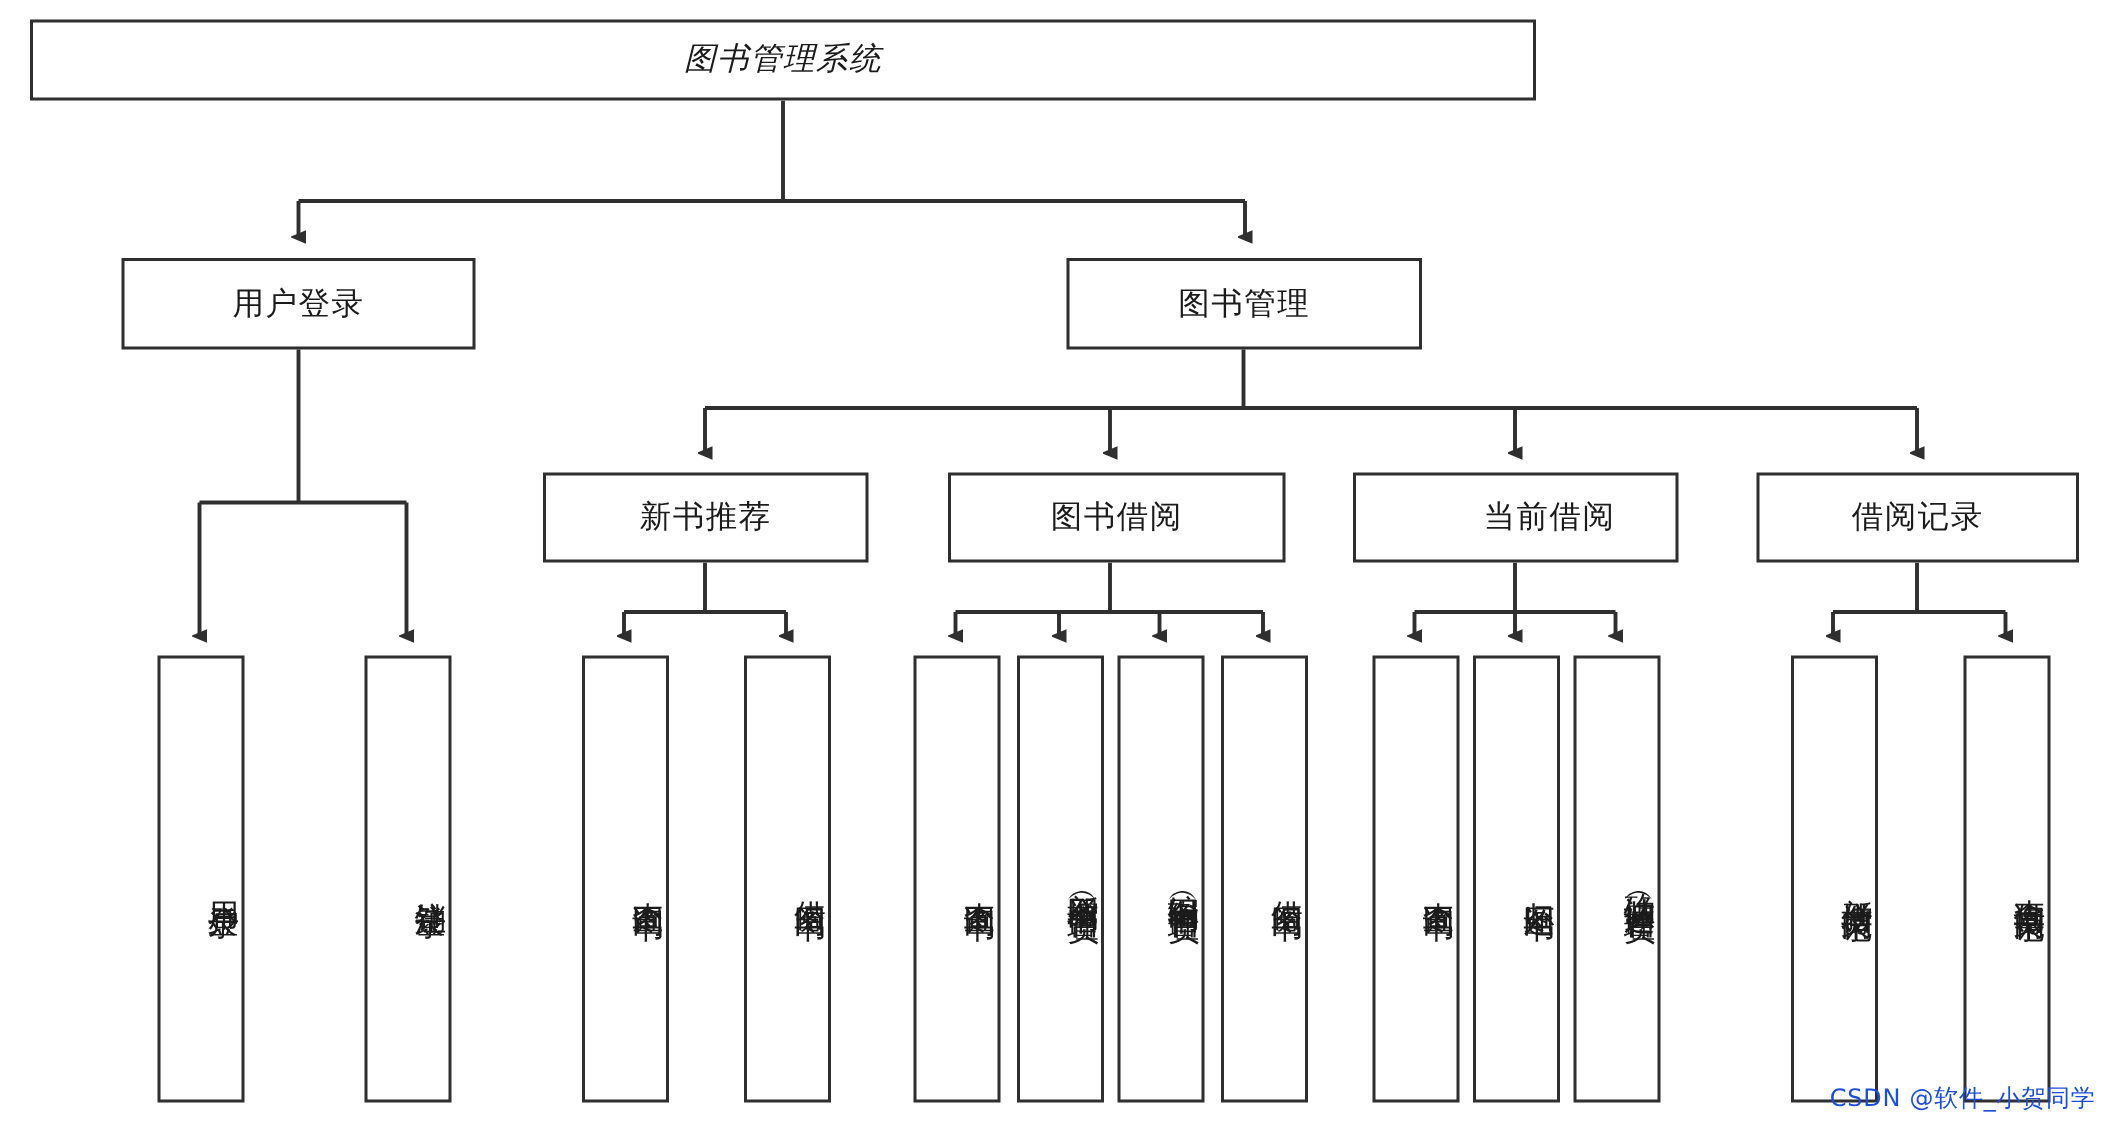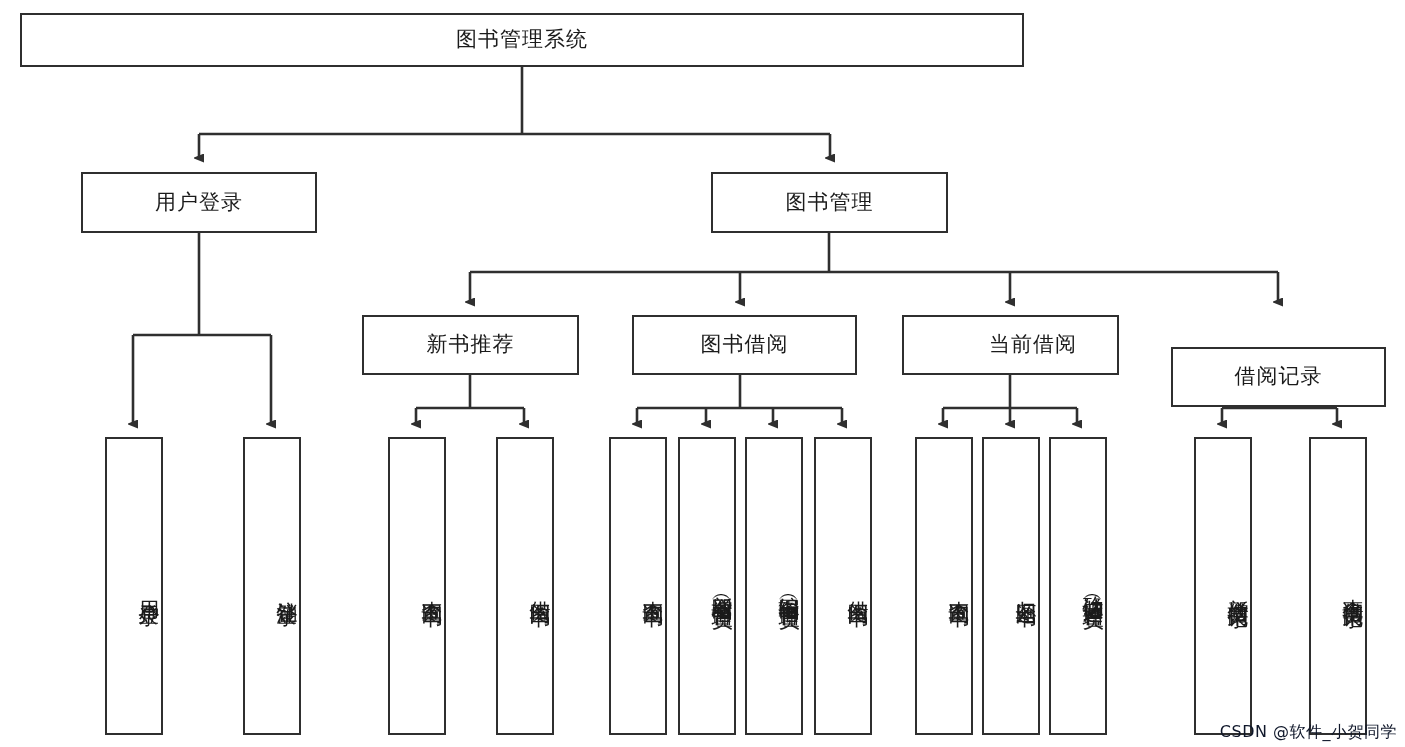--- a/index.html
+++ b/index.html
@@ -56,21 +56,21 @@
     writing-mode: vertical-rl;
     text-orientation: upright;
     white-space: nowrap;
     display: block;
   }
   .watermark {
     position: absolute;
     right: 8px;
     bottom: 4px;
     font-size: 16px;
-    color: #0f172a;
+    color: #1d4ed8;
     letter-spacing: 0.5px;
     white-space: nowrap;
   }
 </style>
 </head>
 <body>
 
 <div id="canvas">
 
   <svg id="wires" viewBox="0 0 1405 747">
@@ -116,41 +116,41 @@
       <path d="M1010,408 L1010,424" marker-end="url(#arrow)"></path>
       <path d="M1077,408 L1077,424" marker-end="url(#arrow)"></path>
 
       <path d="M1278,375 L1278,408"></path>
       <path d="M1222,408 L1337,408"></path>
       <path d="M1222,408 L1222,424" marker-end="url(#arrow)"></path>
       <path d="M1337,408 L1337,424" marker-end="url(#arrow)"></path>
     </g>
   </svg>
 
-  <div class="node horiz" style="left:20px; top:13px; width:1004px; height:54px;">
+  <div class="node horiz" style="left:20px; top:13px; width:1004px; height:54px;font-style:italic;">
     <span>图书管理系统</span>
   </div>
 
   <div class="node horiz" style="left:81px; top:172px; width:236px; height:61px;">
     <span>用户登录</span>
   </div>
   <div class="node horiz" style="left:362px; top:315px; width:217px; height:60px;">
     <span>新书推荐</span>
   </div>
 
   <div class="node horiz" style="left:711px; top:172px; width:237px; height:61px;">
     <span>图书管理</span>
   </div>
   <div class="node horiz" style="left:632px; top:315px; width:225px; height:60px;">
     <span>图书借阅</span>
   </div>
   <div class="node horiz" style="left:902px; top:315px; width:217px; height:60px;padding-left:45px;">
     <span>当前借阅</span>
   </div>
-  <div class="node horiz" style="left:1171px; top:315px; width:215px; height:60px;margin-top:32px;">
+  <div class="node horiz" style="left:1171px; top:315px; width:215px; height:60px;">
     <span>借阅记录</span>
   </div>
 
   <div class="node vert" style="left:105px; top:437px; width:58px; height:298px;">
     <span class="vlabel">用户登录</span>
   </div>
   <div class="node vert" style="left:243px; top:437px; width:58px; height:298px;">
     <span class="vlabel">注销登录</span>
   </div>
 

